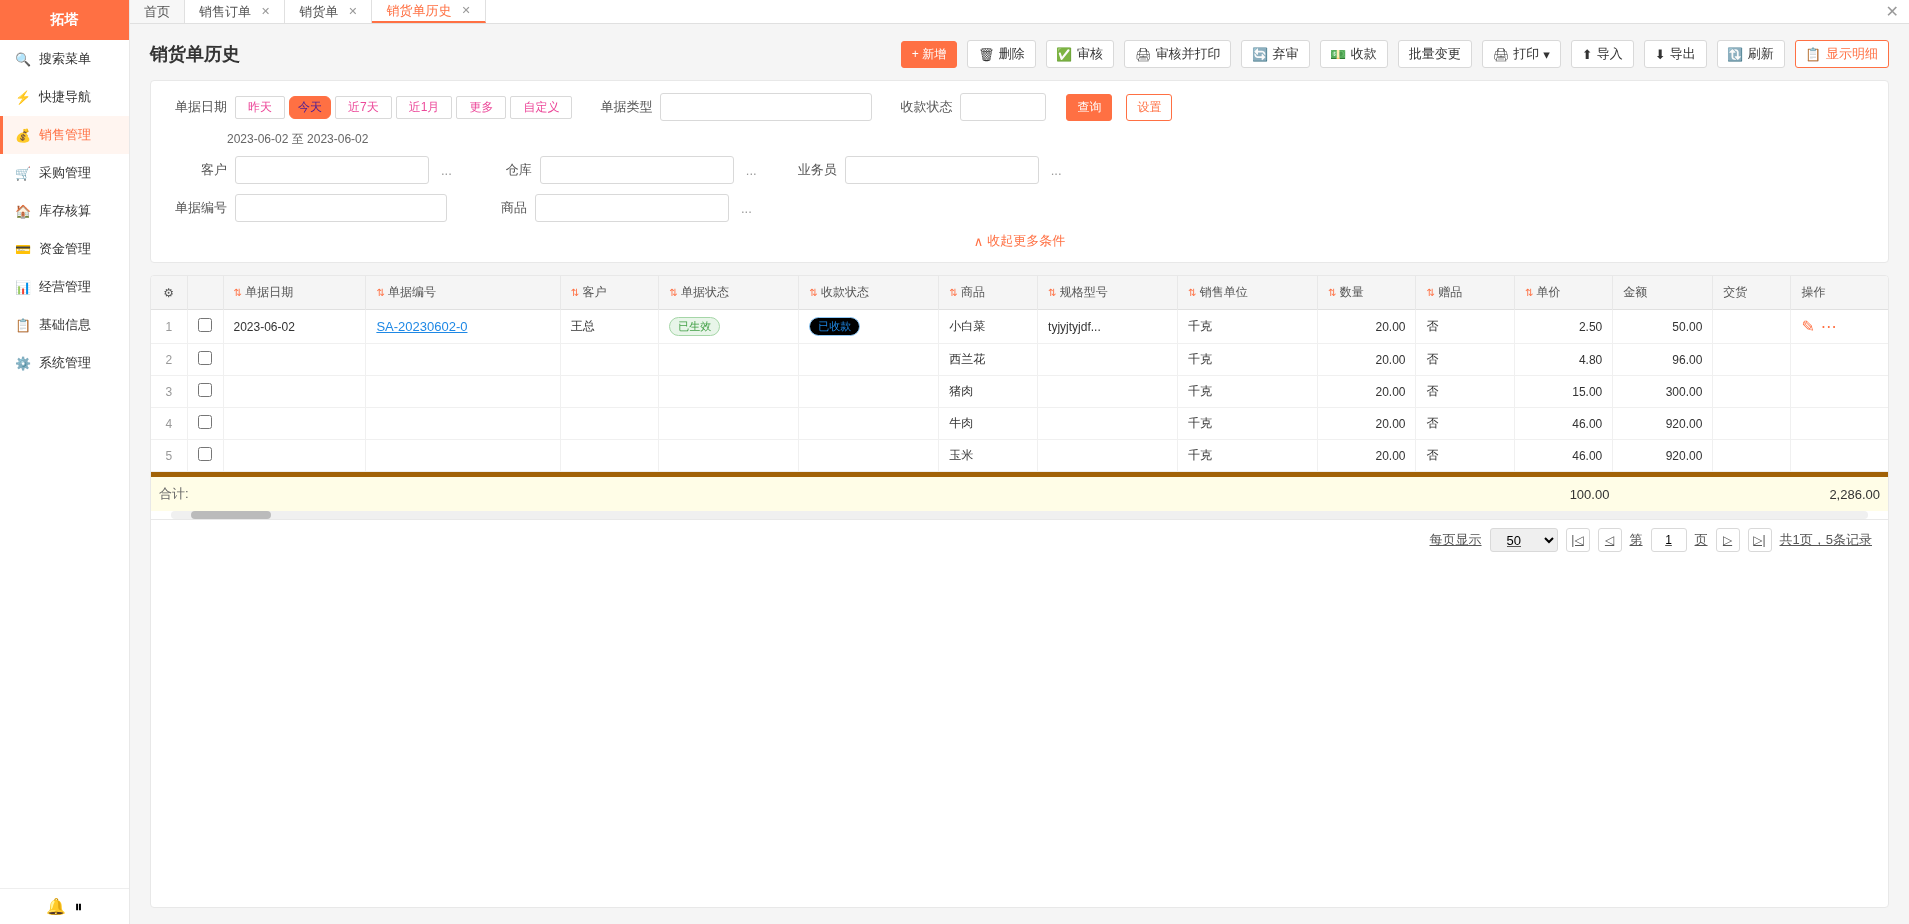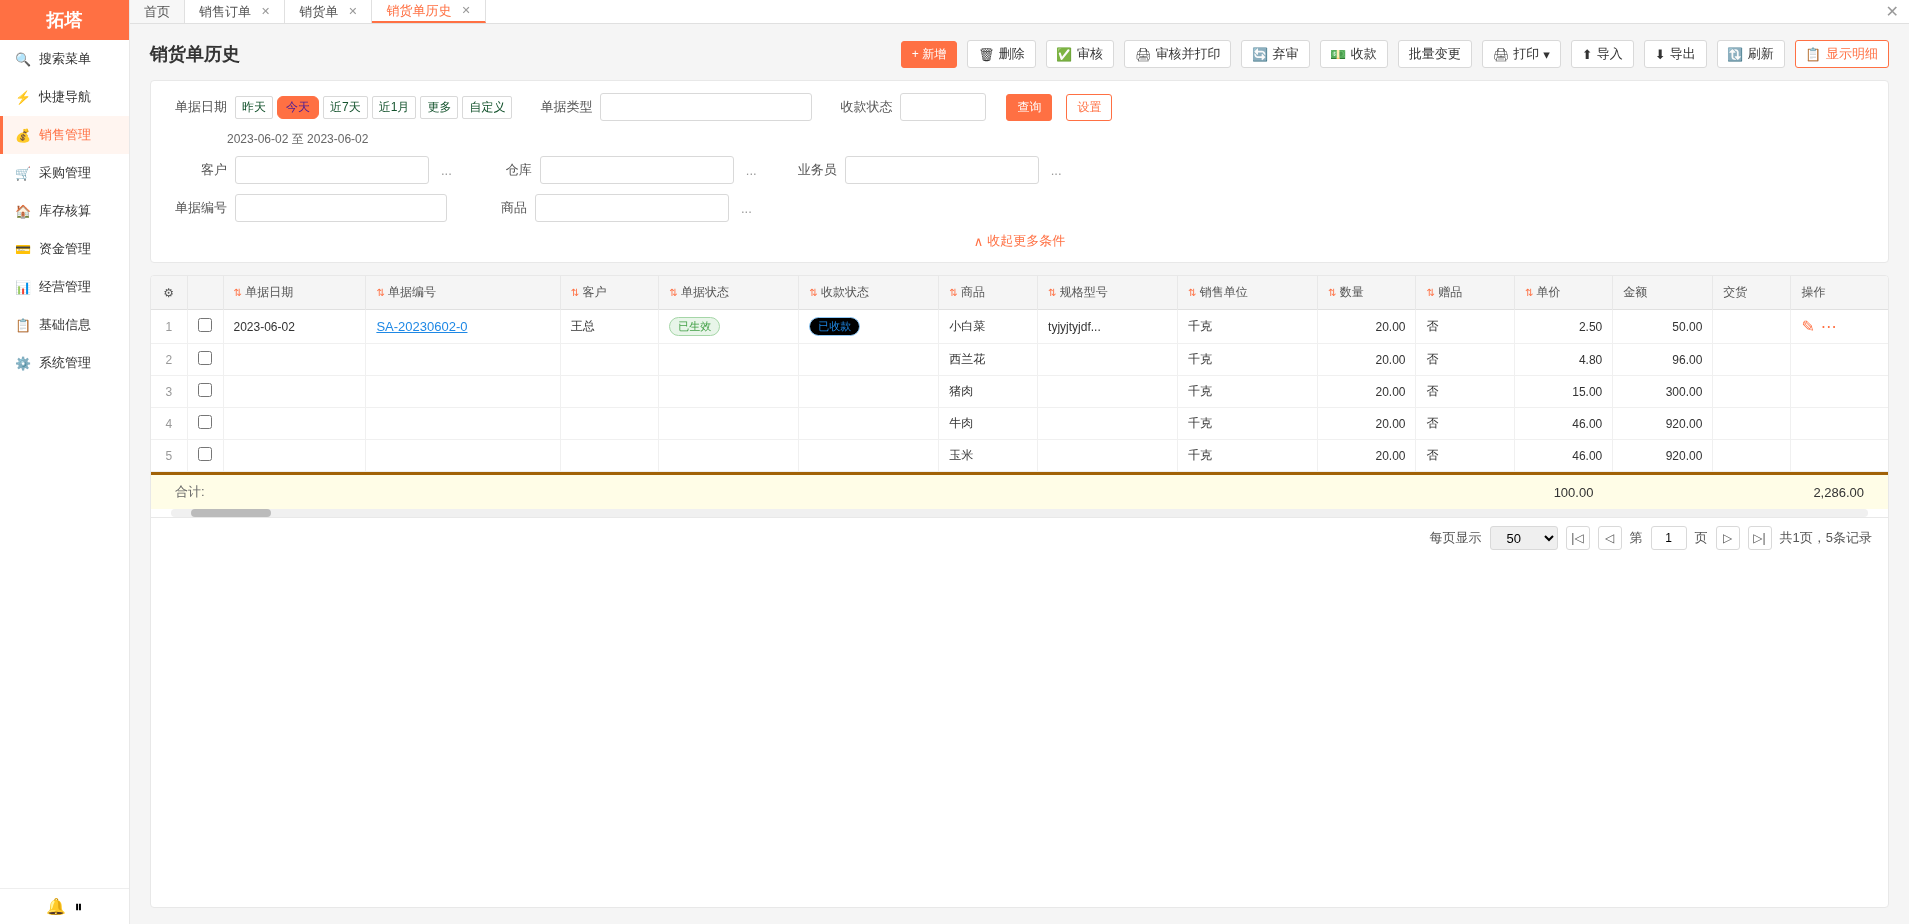--- a/index.html
+++ b/index.html
@@ -15,21 +15,21 @@
       flex-shrink: 0;
       height: 100%;
     }
     .sidebar-logo {
       height: 40px;
       background: #ff7043;
       display: flex;
       align-items: center;
       justify-content: center;
       color: #fff;
-      font-size: 18px;
+      font-size: 14px;
       font-weight: bold;
     }
     .sidebar-item {
       display: flex;
       align-items: center;
       padding: 10px 12px;
       cursor: pointer;
       color: #333;
       gap: 8px;
       border-left: 3px solid transparent;
@@ -176,25 +176,25 @@
       cursor: pointer;
       outline: none;
     }
     .filter-dots { color: #999; cursor: pointer; margin-left: 4px; }
     .date-group {
       display: flex;
       align-items: center;
       gap: 4px;
     }
     .date-shortcut {
-      padding: 2px 6px;
+      padding: 2px 12px;
       border: 1px solid #d9d9d9;
       border-radius: 2px;
       cursor: pointer;
-      color: #14532d;
+      color: #ec4899;
       font-size: 12px;
     }
     .date-shortcut.active {
       background: #ff7043;
       color: #4c1d95;
       border-color: #ff7043;
       border-radius: 6px;
       padding: 2px 8px;
     }
     .date-range {
@@ -259,22 +259,22 @@
     .status-effective { background: #e8f5e9; color: #43a047; border: 1px solid #a5d6a7; }
     .status-collected { background: #000000; color: #1e88e5; border: 1px solid #90caf9; }
     .link-text { color: #1e88e5; cursor: pointer; text-decoration: underline; }
     .action-btns { display: flex; gap: 6px; }
     .action-btn { color: #ff7043; cursor: pointer; font-size: 16px; }
     .checkbox { width: 14px; height: 14px; cursor: pointer; }
 
     
     .table-footer {
       background: #fffde7;
-      border-top: 3px solid #a16207;
-      padding: 8px 24px;
+      border-top: 5px solid #a16207;
+      padding: 8px 8px;
       display: flex;
       align-items: center;
       font-size: 12px;
       color: #333;
     }
     .footer-label { color: #666; min-width: 50px; }
     .footer-total {
       display: flex;
       gap: 20px;
       margin-left: auto;
@@ -284,20 +284,21 @@
     .pagination-bar {
       display: flex;
       align-items: center;
       justify-content: flex-end;
       padding: 8px 16px;
       gap: 8px;
       background: #fff;
       border-top: 1px solid #e8e8e8;
       font-size: 12px;
       color: #555;
+      text-decoration: underline;
     }
     .page-size-select {
       border: 1px solid #d9d9d9;
       border-radius: 3px;
       padding: 2px 12px;
       height: 24px;
       cursor: pointer;
     }
     .page-btn {
       border: 1px solid #d9d9d9;

